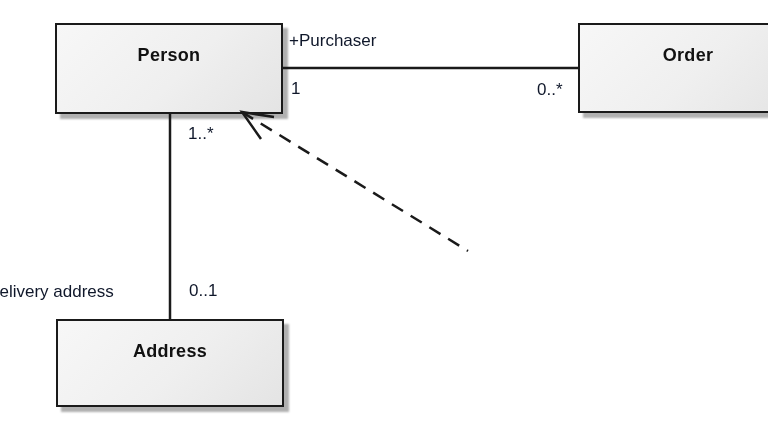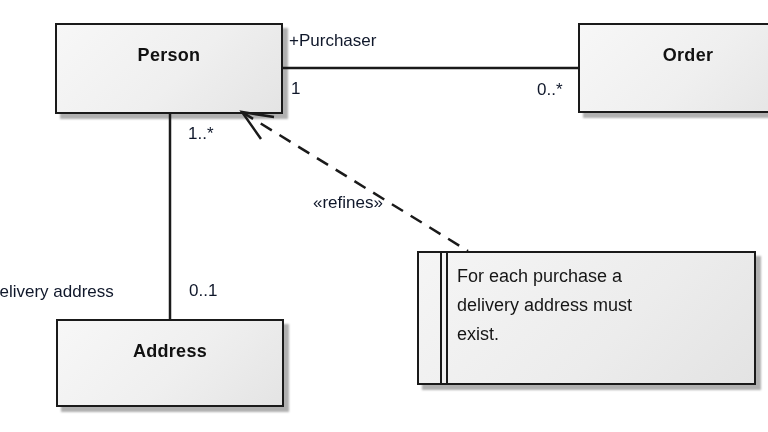--- a/index.html
+++ b/index.html
@@ -103,37 +103,31 @@
   </div>
 
   <div class="uml-class" id="order-class">
     <div class="class-name">Order</div>
   </div>
 
   <div class="uml-class" id="address-class">
     <div class="class-name">Address</div>
   </div>
 
-  <div id="note-box">
-    <div class="note-rule" id="note-rule-1"></div>
-    <div class="note-rule" id="note-rule-2"></div>
-    <div id="note-text">For each purchase a delivery address must exist.</div>
-  </div>
 
   <svg id="connector-layer" width="768" height="432" viewBox="0 0 768 432">
 
     <line x1="283" y1="68" x2="578" y2="68" stroke="#1a1a1a" stroke-width="2.5"></line>
 
     <line x1="170" y1="114" x2="170" y2="319" stroke="#1a1a1a" stroke-width="2.5"></line>
 
     <line x1="242" y1="112" x2="468" y2="251" stroke="#1a1a1a" stroke-width="2.5" stroke-dasharray="13 9"></line>
     <path d="M 274 117 L 242 112 L 261 139" fill="none" stroke="#1a1a1a" stroke-width="2.5"></path>
   </svg>
 
   <div class="dg-label" id="label-purchaser">+Purchaser</div>
   <div class="dg-label" id="label-mult-person-order">1</div>
   <div class="dg-label" id="label-mult-order">0..*</div>
   <div class="dg-label" id="label-mult-person-addr">1..*</div>
   <div class="dg-label" id="label-delivery-address">delivery address</div>
   <div class="dg-label" id="label-mult-address">0..1</div>
-  <div class="dg-label" id="label-refines">«refines»</div>
 
 </div>
 
 </body></html>

